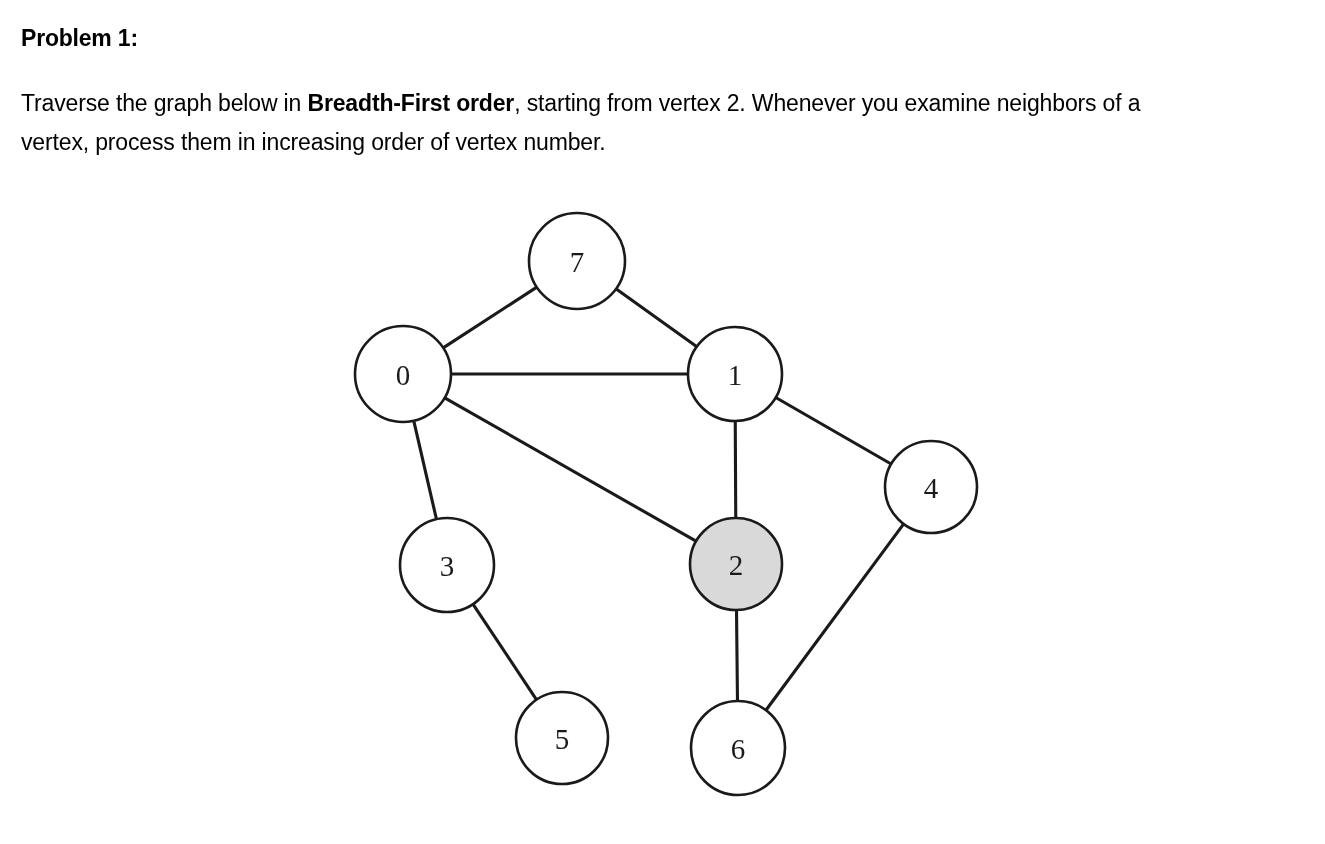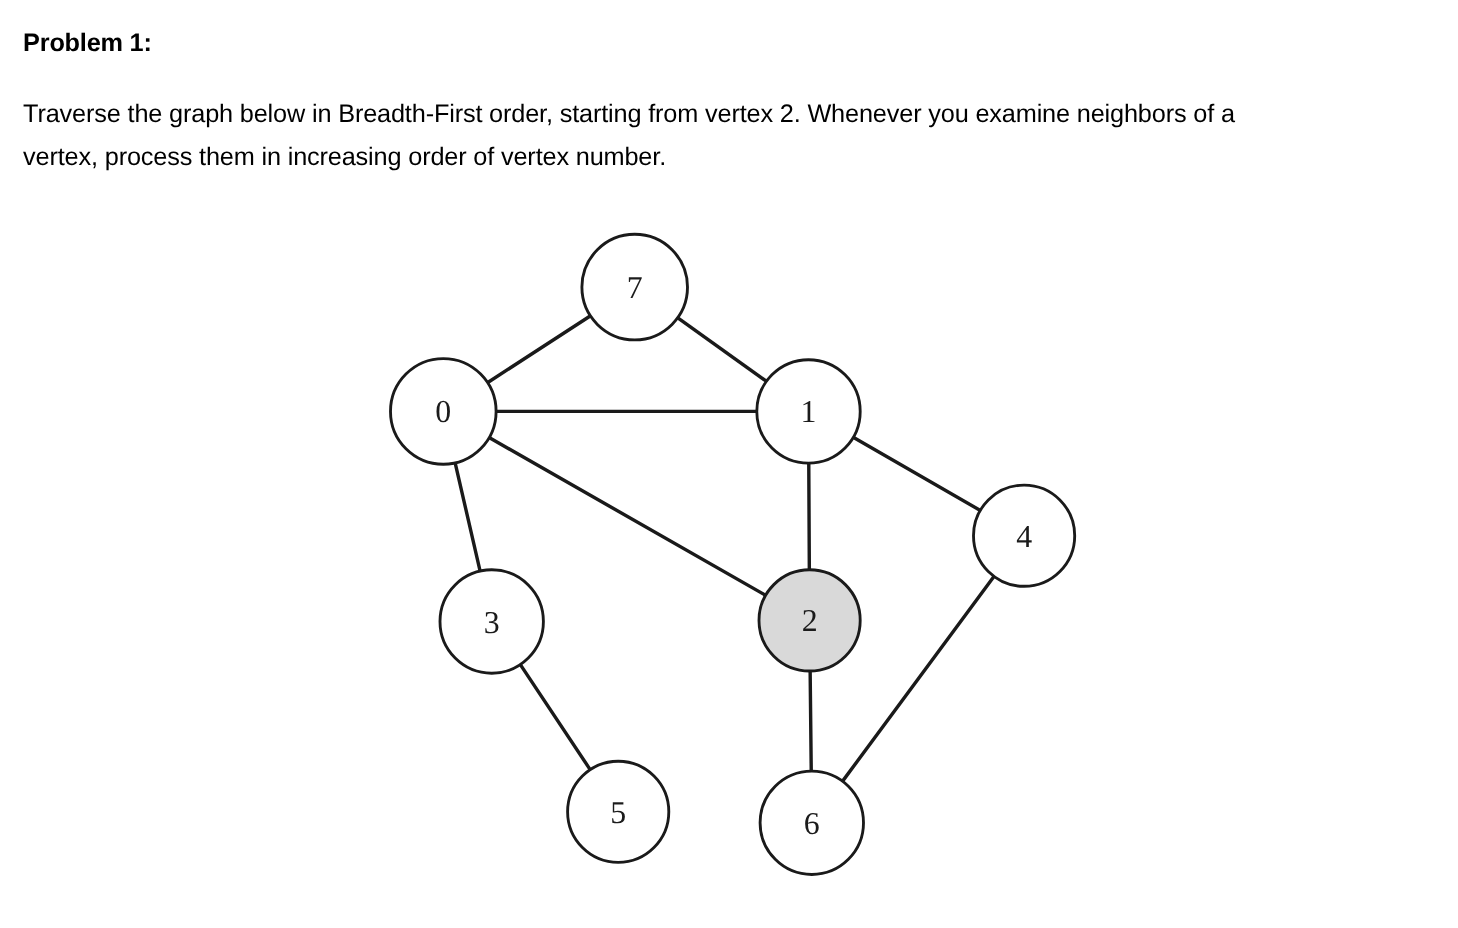--- a/index.html
+++ b/index.html
@@ -39,21 +39,21 @@
     left: 21px;
     top: 84px;
     width: 1170px;
     font-size: 23px;
     font-weight: normal;
     line-height: 39px;
     letter-spacing: -0.15px;
     color: #000000;
   }
   .problem-body b {
-    font-weight: normal;
+    font-weight: bold;
     margin-top: 16px;
   }
   .graph-wrap {
     position: absolute;
     left: 0px;
     top: 180px;
     width: 1325px;
     height: 664px;
   }
   svg.graph-svg {

